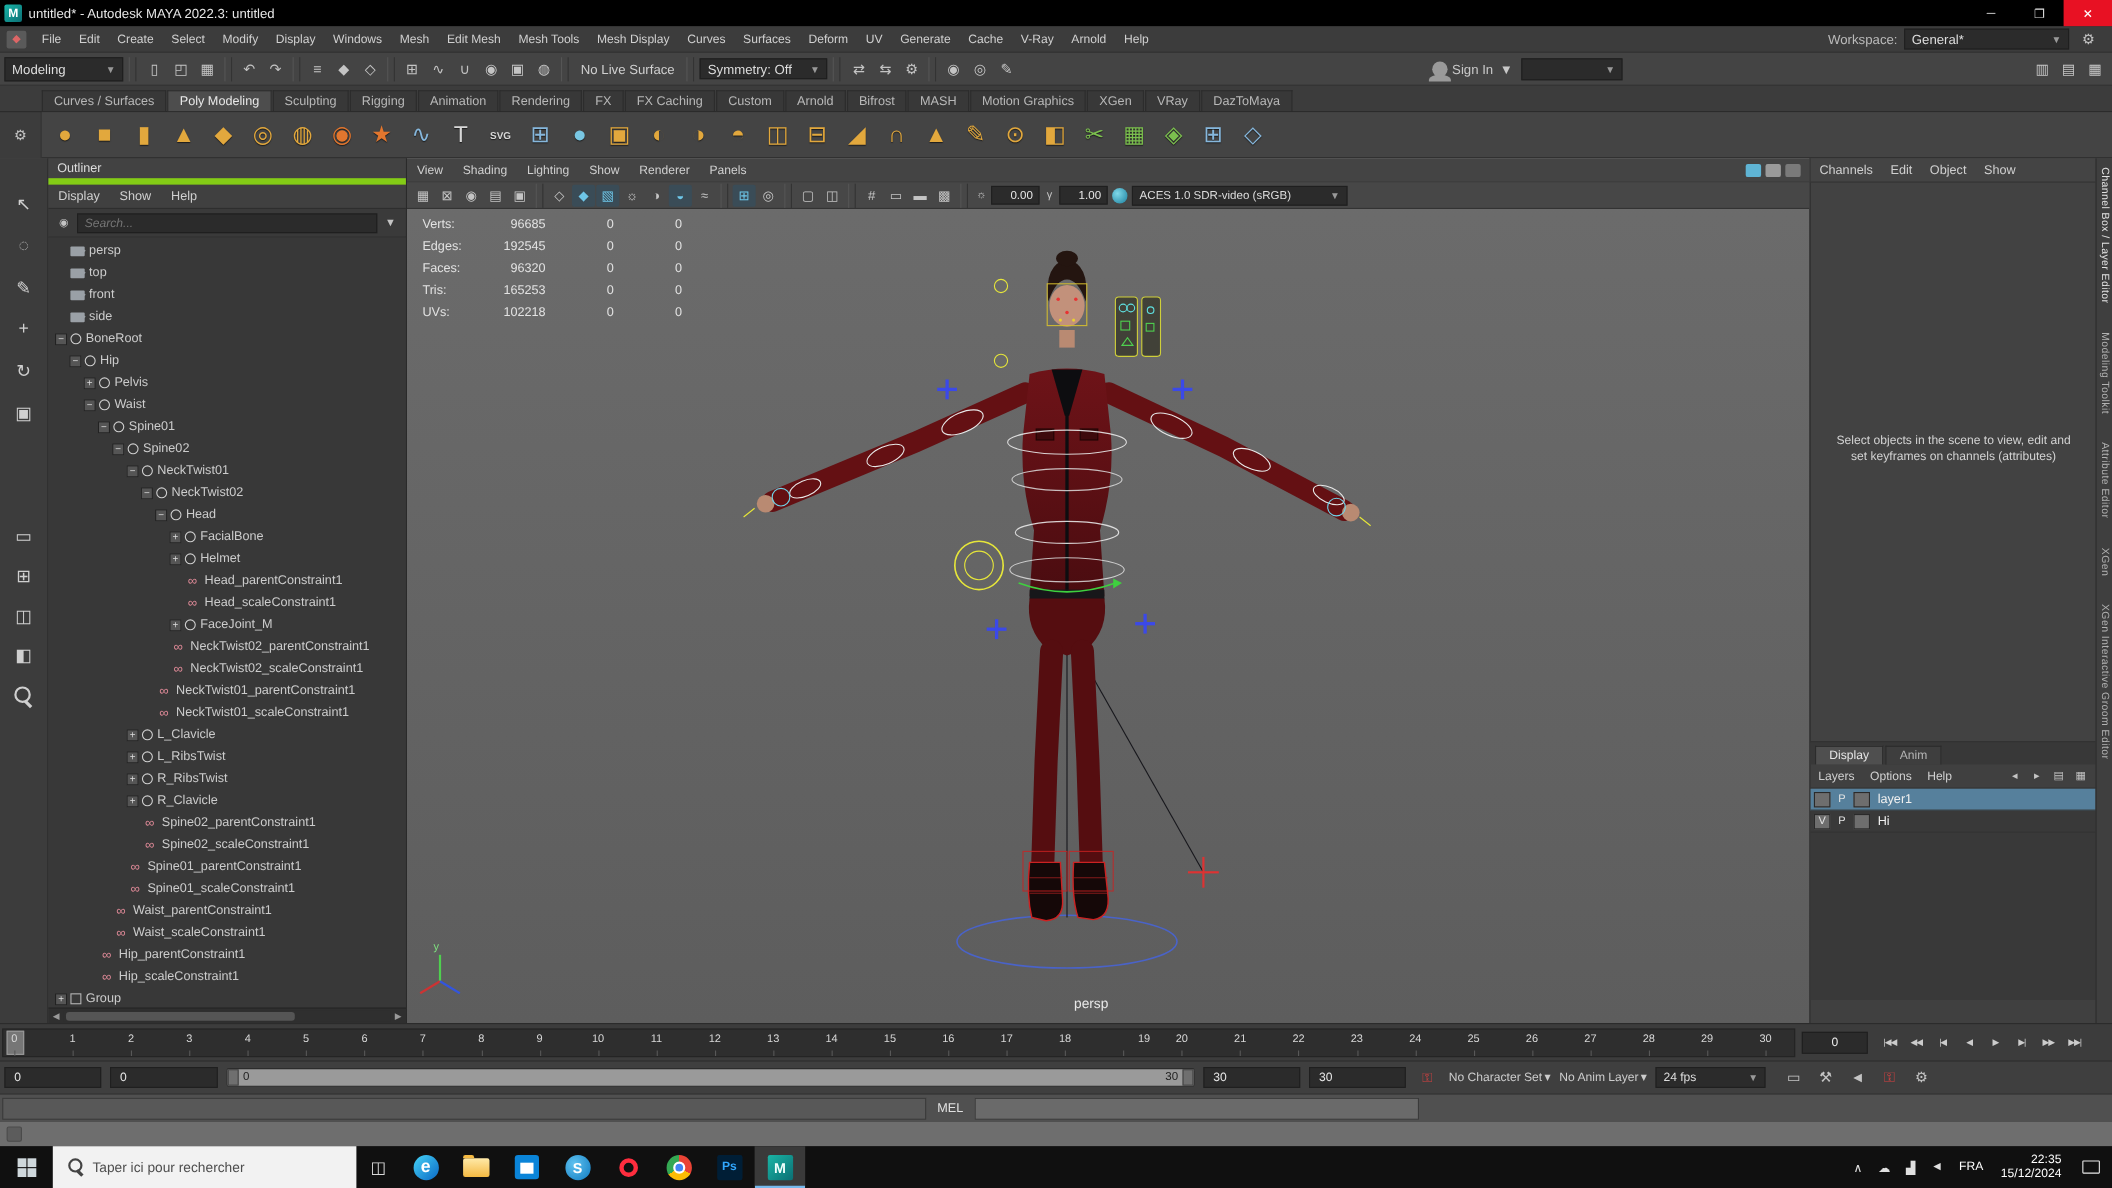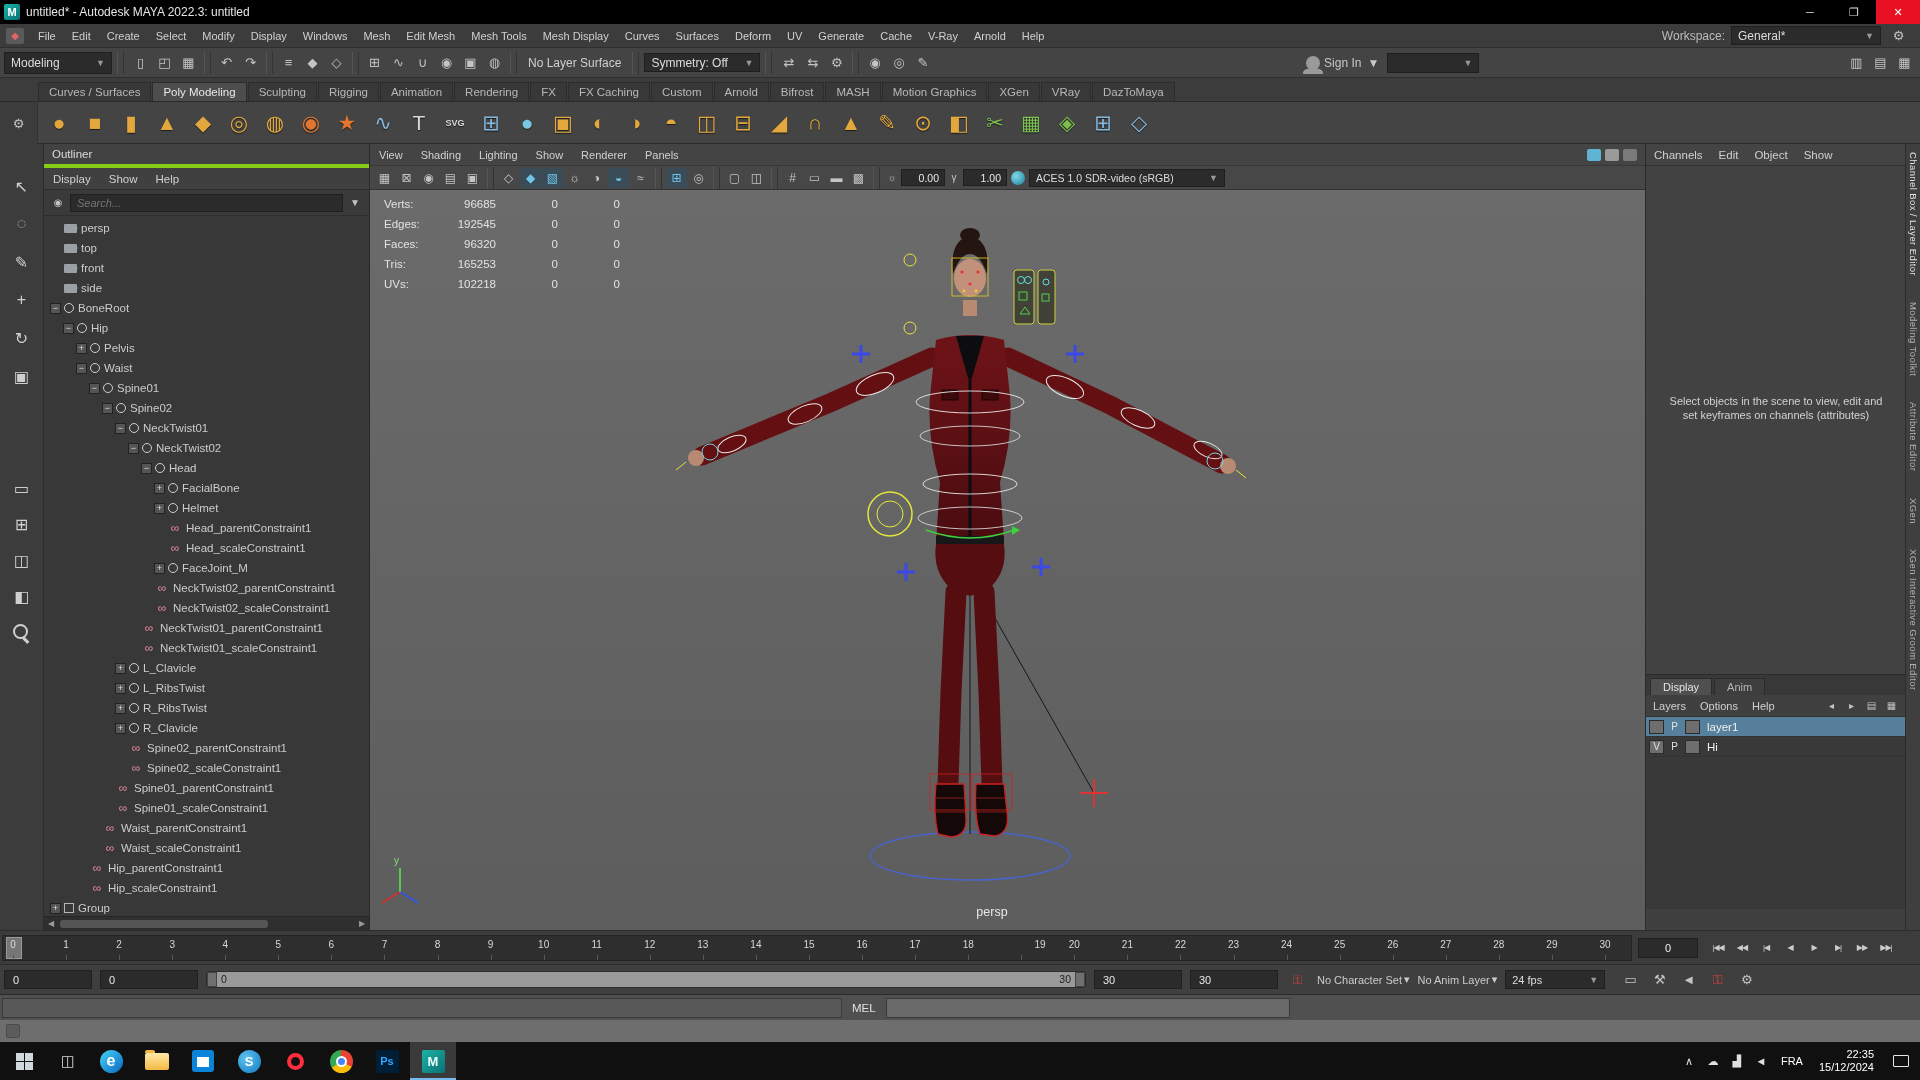--- a/index.html
+++ b/index.html
@@ -44,21 +44,21 @@
 
 #main{left:0;top:144px;width:1920px;height:786px;background:#444}
 #toolbox{position:absolute;left:0;top:0;width:44px;height:786px;background:#3c3c3c;border-right:1px solid #2c2c2c;display:flex;flex-direction:column;align-items:center;padding-top:28px;gap:10px}
 .tool-btn{width:28px;height:28px;display:flex;align-items:center;justify-content:center;color:#cfcfcf;font-size:16px;border-radius:3px}
 #toolbox .spacer{height:64px}
 .mag{position:relative;width:28px;height:28px}
 .mag::before{content:"";position:absolute;left:5px;top:4px;width:11px;height:11px;border:2.5px solid #cfcfcf;border-radius:50%}
 .mag::after{content:"";position:absolute;left:16px;top:16px;width:3px;height:8px;background:#cfcfcf;transform:rotate(-45deg)}
 
 #outliner{position:absolute;left:44px;top:0;width:326px;height:786px;background:#3a3a3a;border-right:1px solid #2a2a2a;display:flex;flex-direction:column}
-#outliner-header{height:24px;background:#424242;display:flex;align-items:center;padding-left:8px;border-bottom:4px solid #84cc16}
+#outliner-header{height:24px;background:#424242;display:flex;align-items:center;padding-left:8px;border-bottom:6px solid #84cc16}
 #outliner-header .pm-title{color:#ddd;font-size:11.5px}
 #outliner-menus{height:22px;display:flex;align-items:center;background:#404040;border-bottom:1px solid #2e2e2e}
 #outliner-menus .menu-item{padding:0 9px;font-size:11.5px}
 #outliner-search{height:26px;display:flex;align-items:center;gap:4px;padding:0 6px;border-bottom:1px solid #2e2e2e}
 #outliner-search input{flex:1;height:18px;background:#2b2b2b;border:1px solid #1f1f1f;color:#bbb;font-size:11px;padding:0 6px;font-style:italic}
 #outliner-tree{flex:1;overflow:hidden;background:#383838;padding-top:2px}
 .tree-row{height:20px;display:flex;align-items:center;white-space:nowrap}
 .expander{width:11px;height:11px;border:1px solid #222;background:#555;color:#ddd;font-size:9px;line-height:9px;text-align:center;margin-right:3px;flex:none}
 .expander.none{visibility:hidden}
 .tree-icon{flex:none;margin-right:4px}
@@ -238,21 +238,21 @@
       <div class="icon-btn">◇</div>
       <div class="sep"></div>
       <div class="icon-btn">⊞</div>
       <div class="icon-btn">∿</div>
       <div class="icon-btn">∪</div>
       <div class="icon-btn">◉</div>
       <div class="icon-btn">▣</div>
       <div class="icon-btn">◍</div>
       <div class="sep"></div>
     </div>
-  <span class="text-chip">No Layer Surface</span>
+  <span class="text-chip">No Live Surface</span>
   <div class="sep"></div>
   <div class="select-box" style="width:116px">
     <span>Symmetry: Off</span>
     <span class="caret" style="margin-left:auto">▼</span>
   </div>
   <div class="sep"></div>
   <div id="status-items-b" style="display:flex;align-items:center;gap:1px">
       <div class="icon-btn">⇄</div>
       <div class="icon-btn">⇆</div>
       <div class="icon-btn">⚙</div>
@@ -993,20 +993,24 @@
 
 <div id="taskbar" class="r">
   <div id="start-btn">
     <span class="win-logo">
         <span></span>
         <span></span>
         <span></span>
         <span></span>
       </span>
   </div>
+  <div id="tb-search">
+    <span class="mag2"></span>
+    <span class="ph">Taper ici pour rechercher</span>
+  </div>
   <div id="taskview">◫</div>
   <div id="tb-apps">
       <div class="tb-app">
         <span class="app-edge">e</span>
       </div>
       <div class="tb-app">
         <span class="app-explorer"></span>
       </div>
       <div class="tb-app">
         <span class="app-store"></span>

